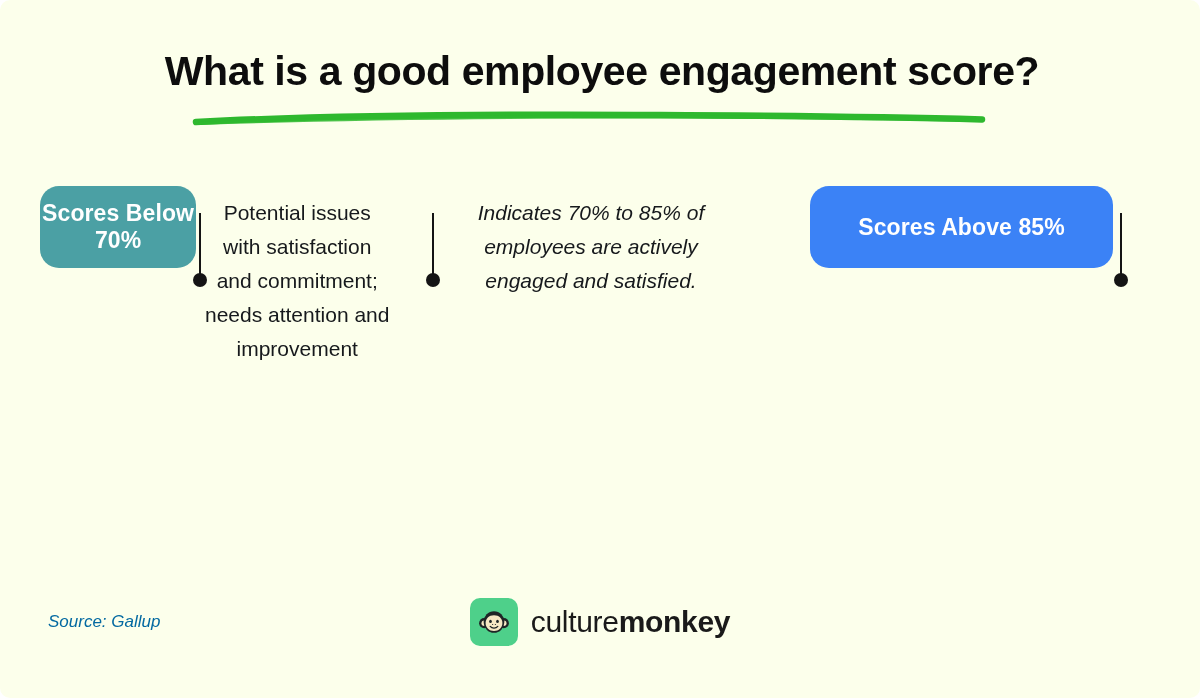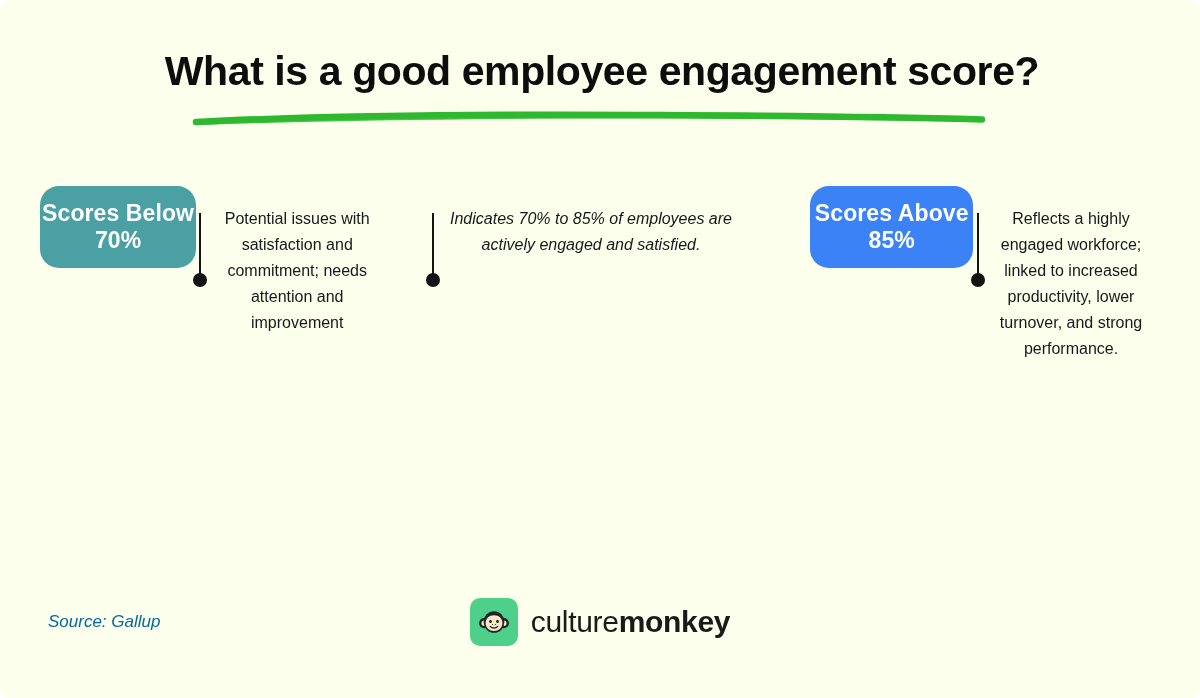--- a/index.html
+++ b/index.html
@@ -106,22 +106,22 @@
     top: 60px;
     left: 50%;
     transform: translateX(-50%);
     width: 14px;
     height: 14px;
     border-radius: 50%;
     background: #141414;
   }
 
   .desc {
-    margin-top: 20px;
-    font-size: 16px;
+    margin-top: 10px;
+    font-size: 21px;
     line-height: 1.62;
     color: #16191c;
     text-align: center;
     font-family: "Liberation Sans", sans-serif;
   }
   .col-1 .desc { width: 360px; }
   .col-2 .desc { width: 300px; font-style: italic; }
   .col-3 .desc { width: 330px; }
 
   
@@ -202,21 +202,20 @@
     </div>
 
     <div class="col col-3">
       <div class="pill" style="background:#3b82f6;">
         <span class="pill-label">Scores Above 85%</span>
       </div>
       <div class="connector">
         <span class="connector-line"></span>
         <span class="connector-dot"></span>
       </div>
-      <p class="desc">Reflects a highly engaged workforce; linked to increased productivity, lower turnover, and strong performance.</p>
     </div>
 
   </div>
 
   <div class="source">Source: Gallup</div>
 
   <div class="logo">
     <span class="logo-mark">
       <svg width="34" height="34" viewBox="0 0 34 34" xmlns="http://www.w3.org/2000/svg" aria-hidden="true">
 

